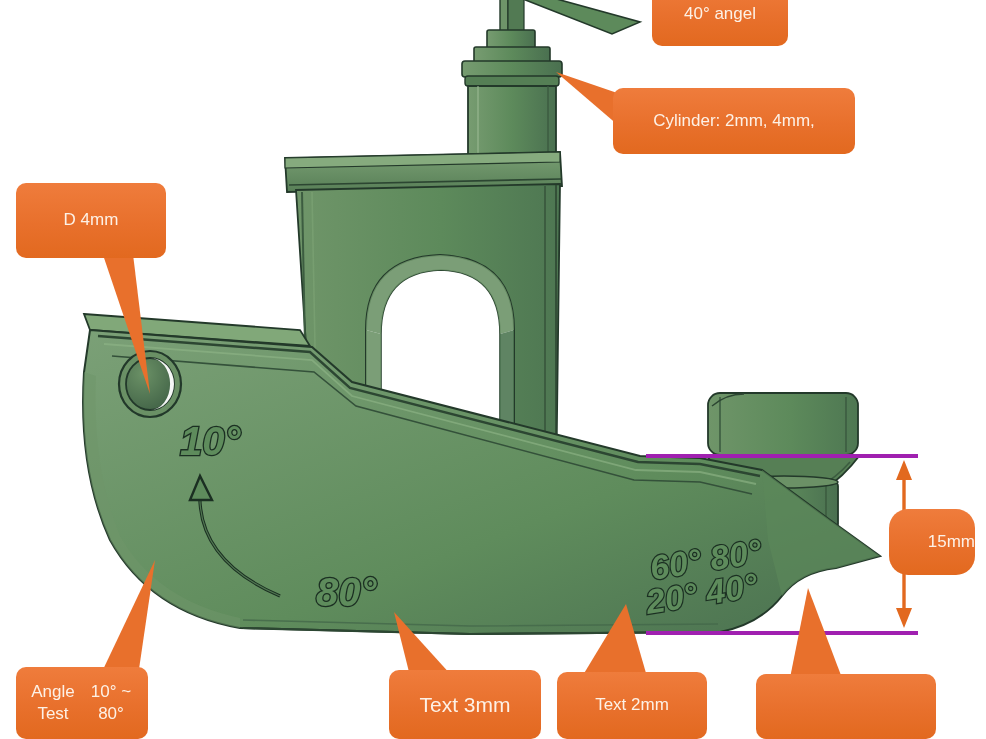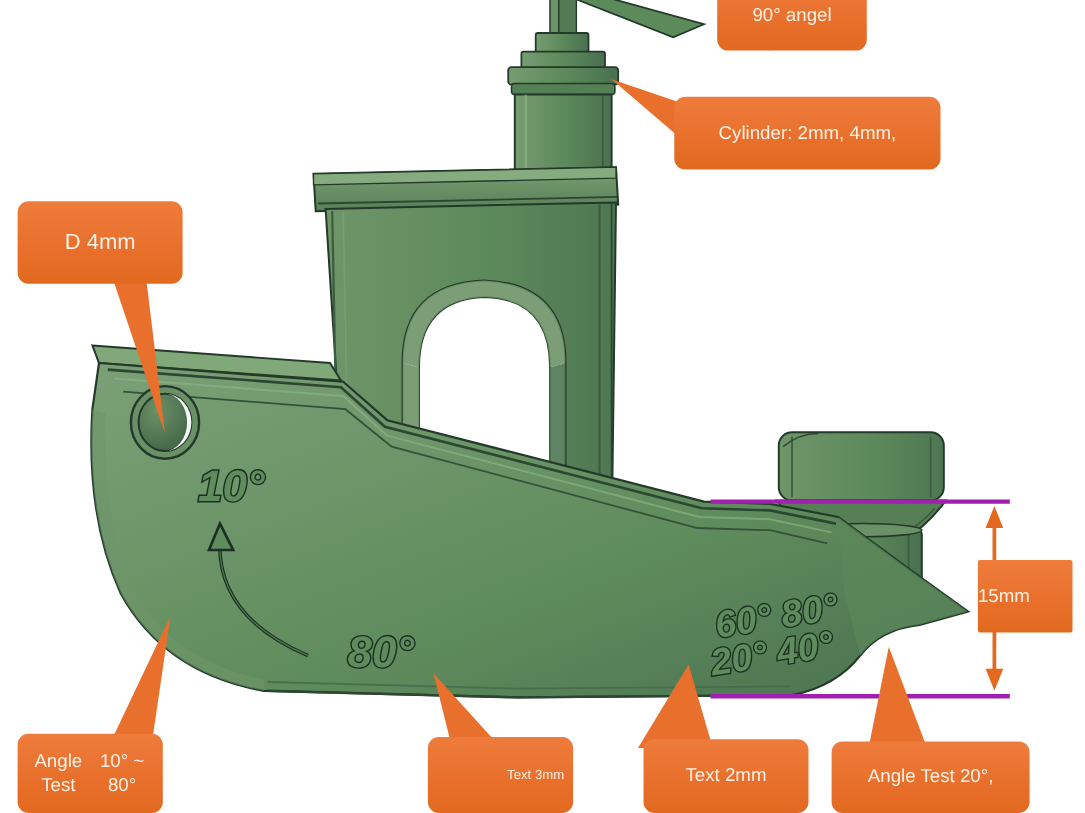--- a/index.html
+++ b/index.html
@@ -43,25 +43,25 @@
     padding: 4px 8px;
     z-index: 5;
   }
   .callout-box span {
     display: block;
     width: 100%;
   }
   .dim-label {
     position: absolute;
     background: linear-gradient(180deg, #ef7c3c 0%, #e8702c 55%, #e2691f 100%);
-    border-radius: 2px;
+    border-radius: 19px;
     color: #fdf1e6;
     display: flex;
     align-items: center;
-    justify-content: flex-start;
+    justify-content: flex-end;
     text-align: center;
     z-index: 6;
   }
 </style>
 </head>
 <body>
 
 <div id="stage">
 
   <svg id="boat-svg" viewBox="0 0 986 739" xmlns="http://www.w3.org/2000/svg">
@@ -238,45 +238,44 @@
       <polygon points="556,72 626,96 626,132"></polygon>
       <polygon points="100,246 150,394 132,246"></polygon>
       <polygon points="100,676 155,560 138,676"></polygon>
       <polygon points="410,676 394,612 452,676"></polygon>
       <polygon points="580,680 626,604 648,680"></polygon>
       <polygon points="790,678 808,588 842,678"></polygon>
     </g>
   </svg>
 
   <div class="callout-box" style="left:652px; top:-18px; width:136px; height:64px; font-size:17px;">
-    <span>90° angel</span>
+    <span>40° angel</span>
   </div>
 
   <div class="callout-box" style="left:613px; top:88px; width:242px; height:66px; font-size:17px; flex-direction:column;">
     <span>Cylinder: 2mm, 4mm,</span>
   </div>
 
-  <div class="callout-box" style="left:16px; top:183px; width:150px; height:75px; font-size:20px;">
+  <div class="callout-box" style="left:16px; top:183px; width:150px; height:75px; font-size:17px;">
     <span>D 4mm</span>
   </div>
 
   <div class="callout-box" style="left:16px; top:667px; width:132px; height:72px; font-size:17px; flex-direction:row;">
     <span>Angle Test</span>
     <span>10° ~ 80°</span>
   </div>
 
-  <div class="callout-box" style="left:389px; top:670px; width:132px; height:69px; font-size:12px;text-align:right;">
+  <div class="callout-box" style="left:389px; top:670px; width:152px; height:69px; font-size:21px;">
     <span>Text 3mm</span>
   </div>
 
-  <div class="callout-box" style="left:557px; top:672px; width:150px; height:67px; font-size:17px;margin-left:28px;">
+  <div class="callout-box" style="left:557px; top:672px; width:150px; height:67px; font-size:17px;">
     <span>Text 2mm</span>
   </div>
 
   <div class="callout-box" style="left:756px; top:674px; width:180px; height:65px; font-size:17px; flex-direction:column;">
-    <span>Angle Test 20°,</span>
   </div>
 
   <div class="dim-label" style="left:889px; top:509px; width:86px; height:66px; font-size:17px;">
     <span>15mm</span>
   </div>
 
 </div>
 
 </body></html>

